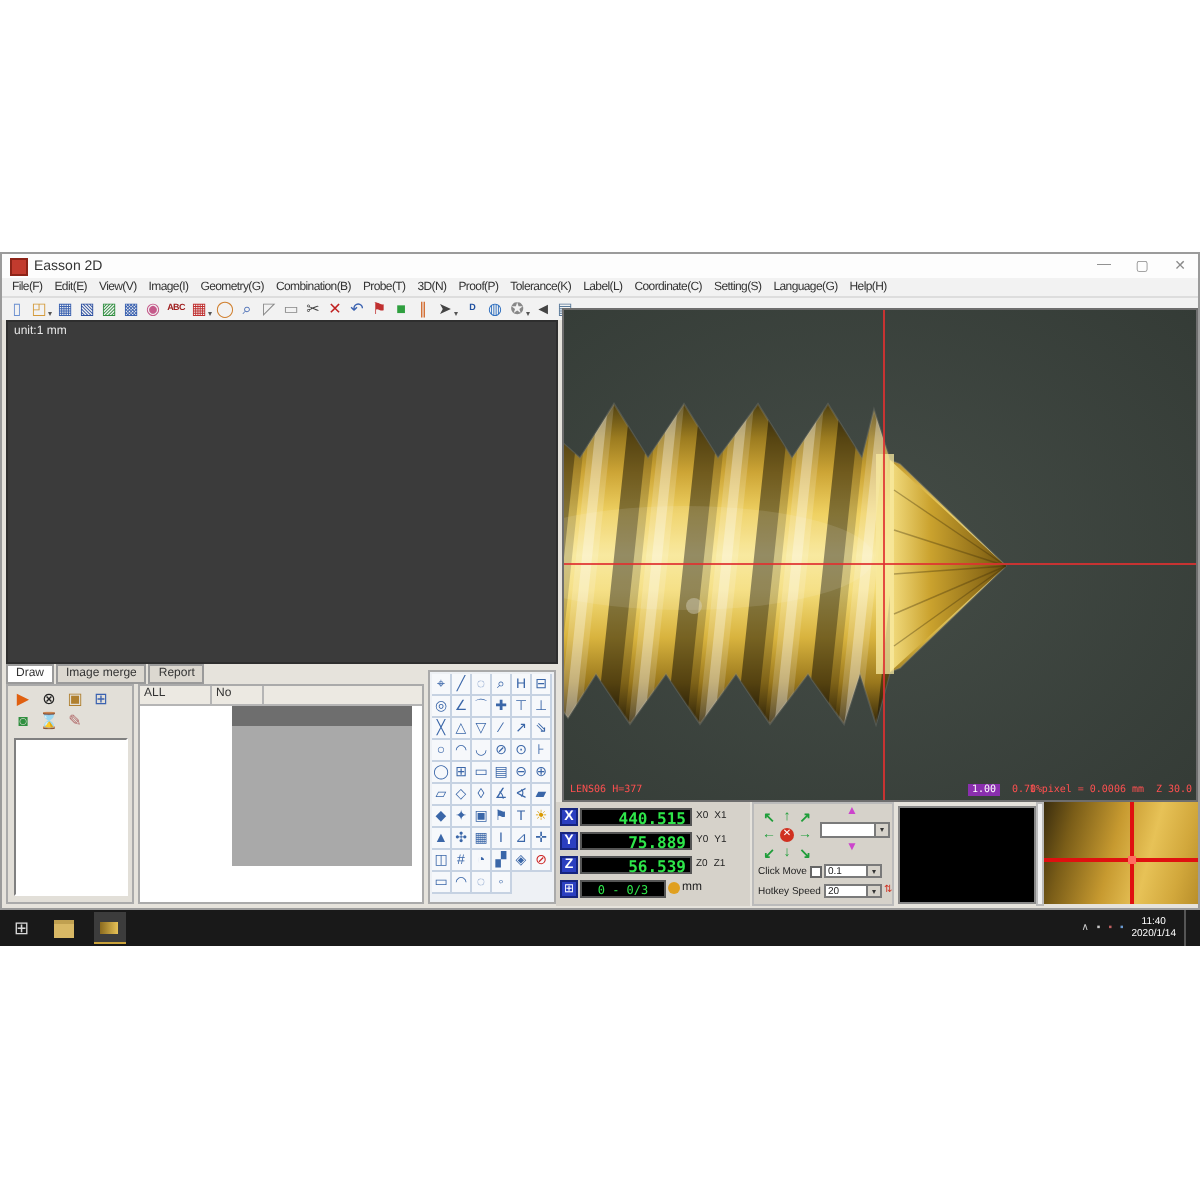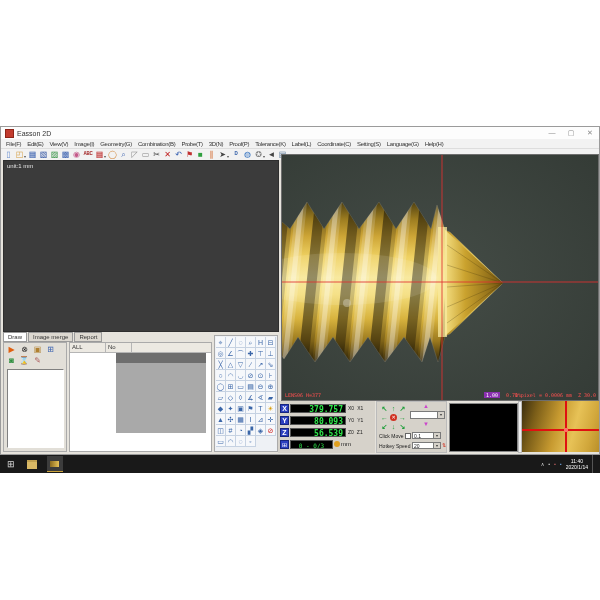--- a/index.html
+++ b/index.html
@@ -350,27 +350,27 @@
 
     <div class="panel-dro">
       <div class="drow" style="top:38px;">
         <span class="dmode">⊞</span>
         <span class="dcount">0 - 0/3</span>
         <span class="udot"></span>
         <span class="uunit">mm</span>
       </div>
     <div class="drow" style="top: 2px;">
           <span class="dax">X</span>
-          <span class="dval">379.757</span>
+          <span class="dval">440.515</span>
           <span class="dbtn">X0</span>
           <span class="dbtn">X1</span>
         </div>
         <div class="drow" style="top: 14px;">
           <span class="dax">Y</span>
-          <span class="dval">80.093</span>
+          <span class="dval">75.889</span>
           <span class="dbtn">Y0</span>
           <span class="dbtn">Y1</span>
         </div>
         <div class="drow" style="top: 26px;">
           <span class="dax">Z</span>
           <span class="dval">56.539</span>
           <span class="dbtn">Z0</span>
           <span class="dbtn">Z1</span>
         </div>
       </div>

